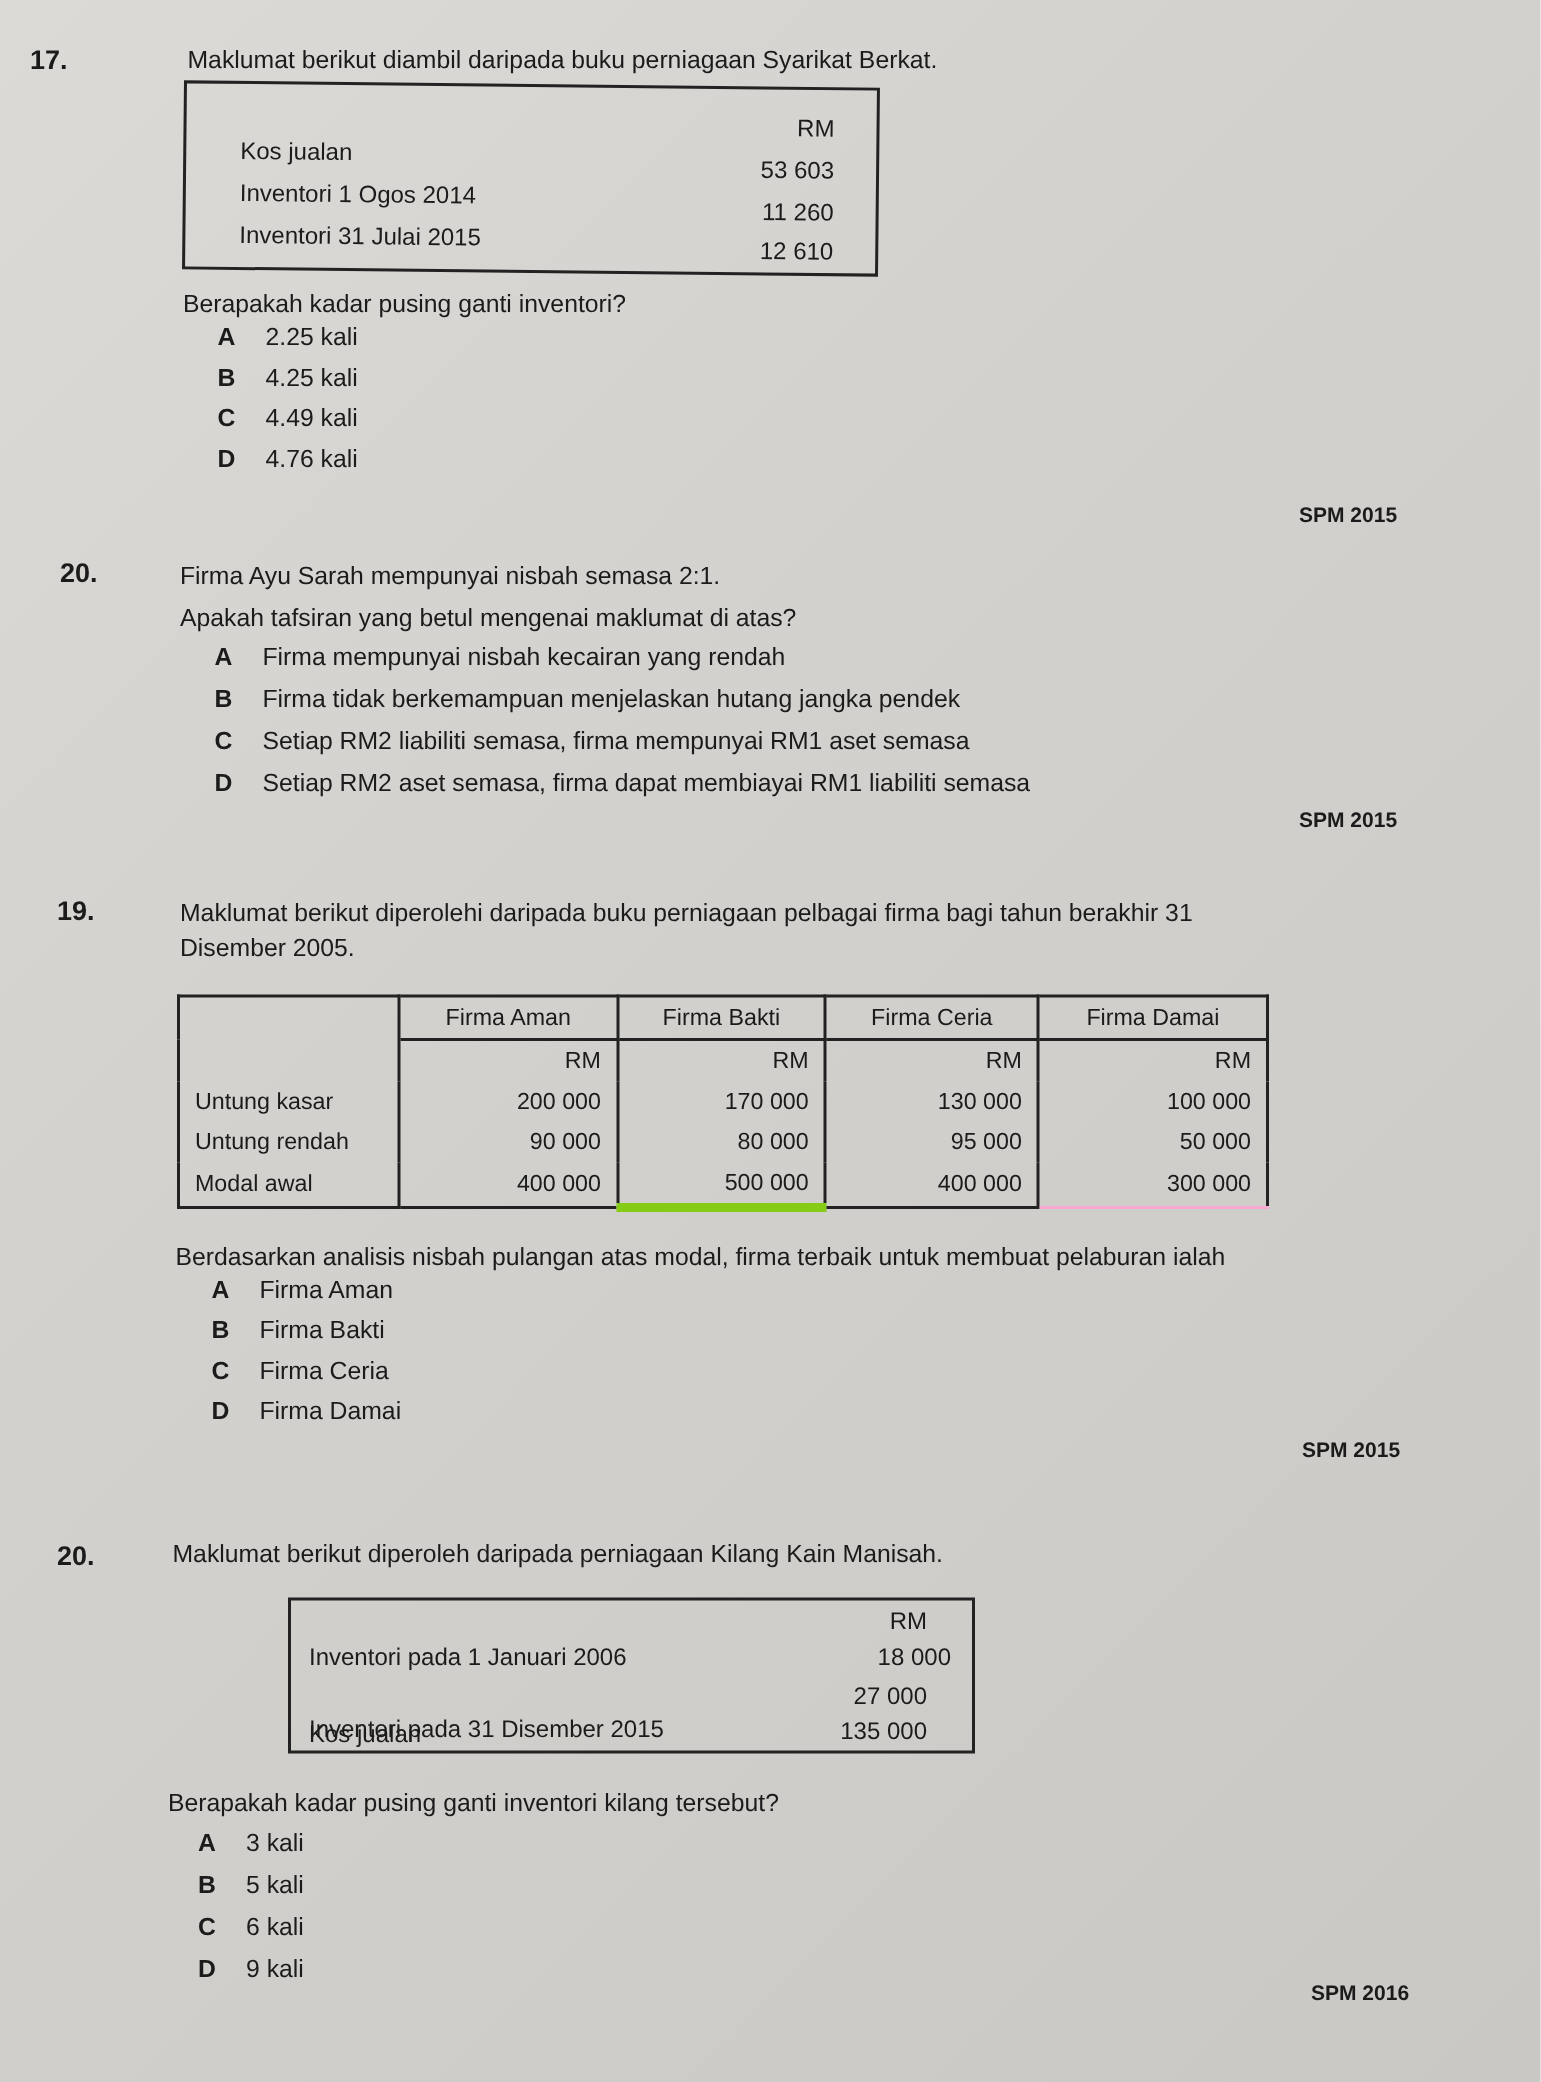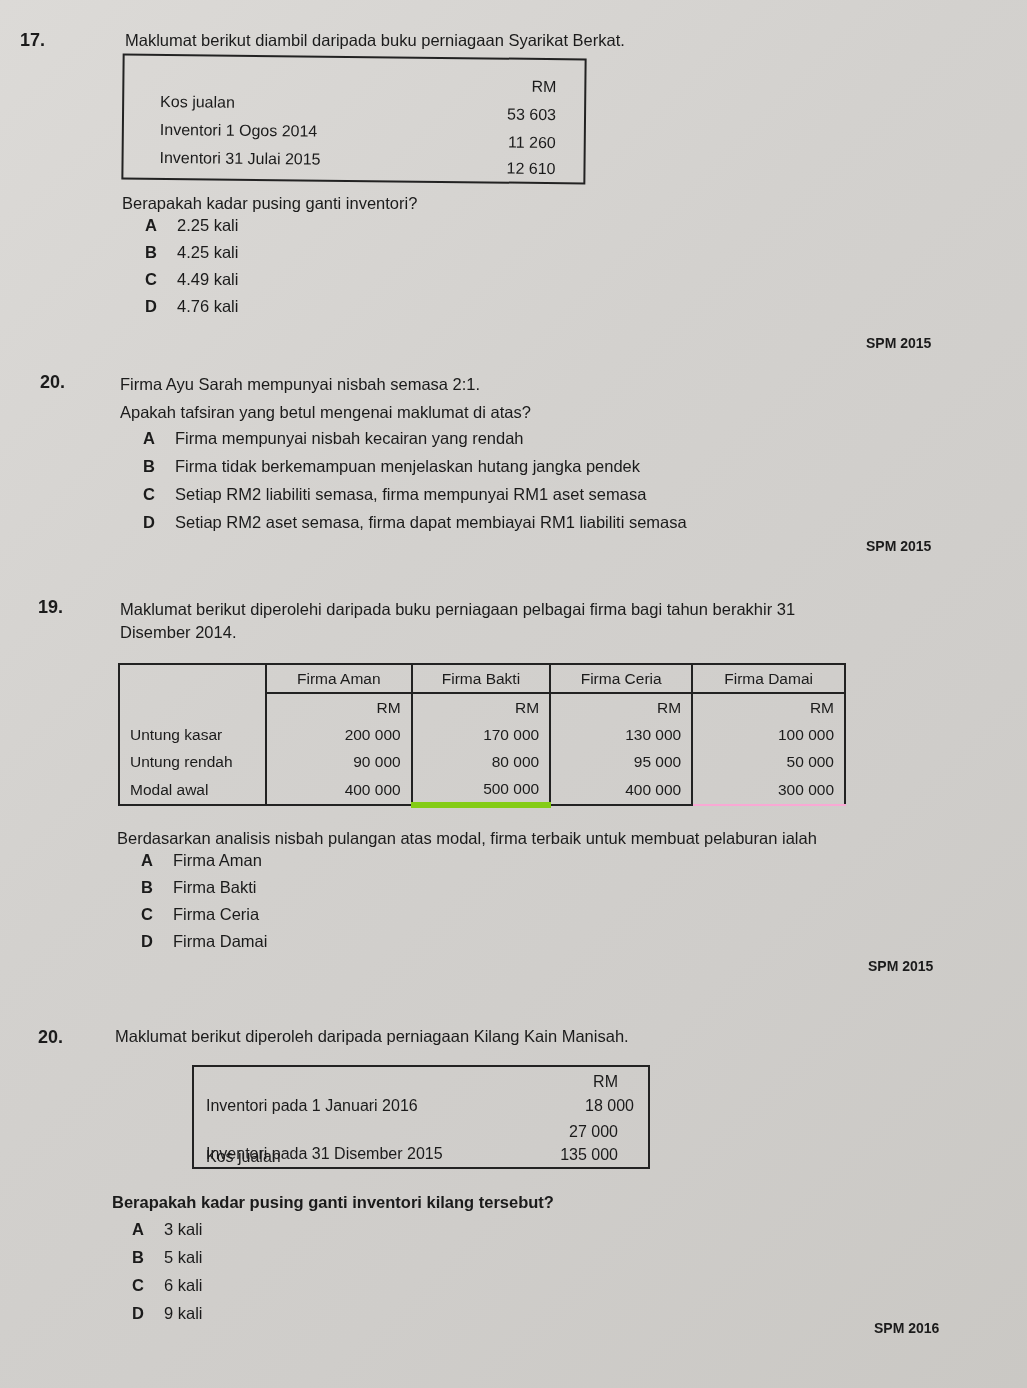--- a/index.html
+++ b/index.html
@@ -85,21 +85,21 @@
         <span class="letter">D</span>
         <span>Setiap RM2 aset semasa, firma dapat membiayai RM1 liabiliti semasa</span>
       </div>
   </div>
   <div class="abs src" style="left:866px; top:538px;">SPM 2015</div>
 </div>
 
 <div>
   <div class="abs qnum" style="left:38px; top:597px;">19.</div>
   <div class="abs qtext" style="left:120px; top:600px;">Maklumat berikut diperolehi daripada buku perniagaan pelbagai firma bagi tahun berakhir 31</div>
-  <div class="abs qtext" style="left:120px; top:623px;">Disember 2014.</div>
+  <div class="abs qtext" style="left:120px; top:623px;">Disember 2005.</div>
 
   <table class="firms" style="left:118px; top:663px; width:728px;">
     <tbody>
         <tr>
       <td class="nob" style="border-top:2px solid #222; width:125px;"></td>
       <td class="hdr">Firma Aman</td>
       <td class="hdr">Firma Bakti</td>
       <td class="hdr">Firma Ceria</td>
       <td class="hdr">Firma Damai</td>
     </tr>
@@ -155,29 +155,29 @@
   </div>
   <div class="abs src" style="left:868px; top:958px;">SPM 2015</div>
 </div>
 
 <div>
   <div class="abs qnum" style="left:38px; top:1027px;">20.</div>
   <div class="abs qtext" style="left:115px; top:1027px;">Maklumat berikut diperoleh daripada perniagaan Kilang Kain Manisah.</div>
 
   <div class="box" style="left:192px; top:1065px; width:458px; height:104px;">
     <div class="box-row right" style="right:30px; top:6px;">RM</div>
-    <div class="box-row" style="left:12px; top:30px;">Inventori pada 1 Januari 2016</div>
+    <div class="box-row" style="left:12px; top:30px;">Inventori pada 1 Januari 2006</div>
     <div class="box-row right" style="right:14px; top:30px;">18 000</div>
     <div class="box-row" style="left:12px; top:56px;margin-top:22px;">Inventori pada 31 Disember 2015</div>
     <div class="box-row right" style="right:30px; top:56px;">27 000</div>
     <div class="box-row" style="left:12px; top:81px;">Kos jualan</div>
     <div class="box-row right" style="right:30px; top:79px;">135 000</div>
   </div>
 
-  <div class="abs qtext" style="left:112px; top:1193px;font-weight:bold;">Berapakah kadar pusing ganti inventori kilang tersebut?</div>
+  <div class="abs qtext" style="left:112px; top:1193px;">Berapakah kadar pusing ganti inventori kilang tersebut?</div>
   <div class="abs" style="left:132px; top:1220px;">
     <div class="opt" style="height:28px;">
         <span class="letter">A</span>
         <span>3 kali</span>
       </div>
     <div class="opt" style="height:28px;">
         <span class="letter">B</span>
         <span>5 kali</span>
       </div>
     <div class="opt" style="height:28px;">

